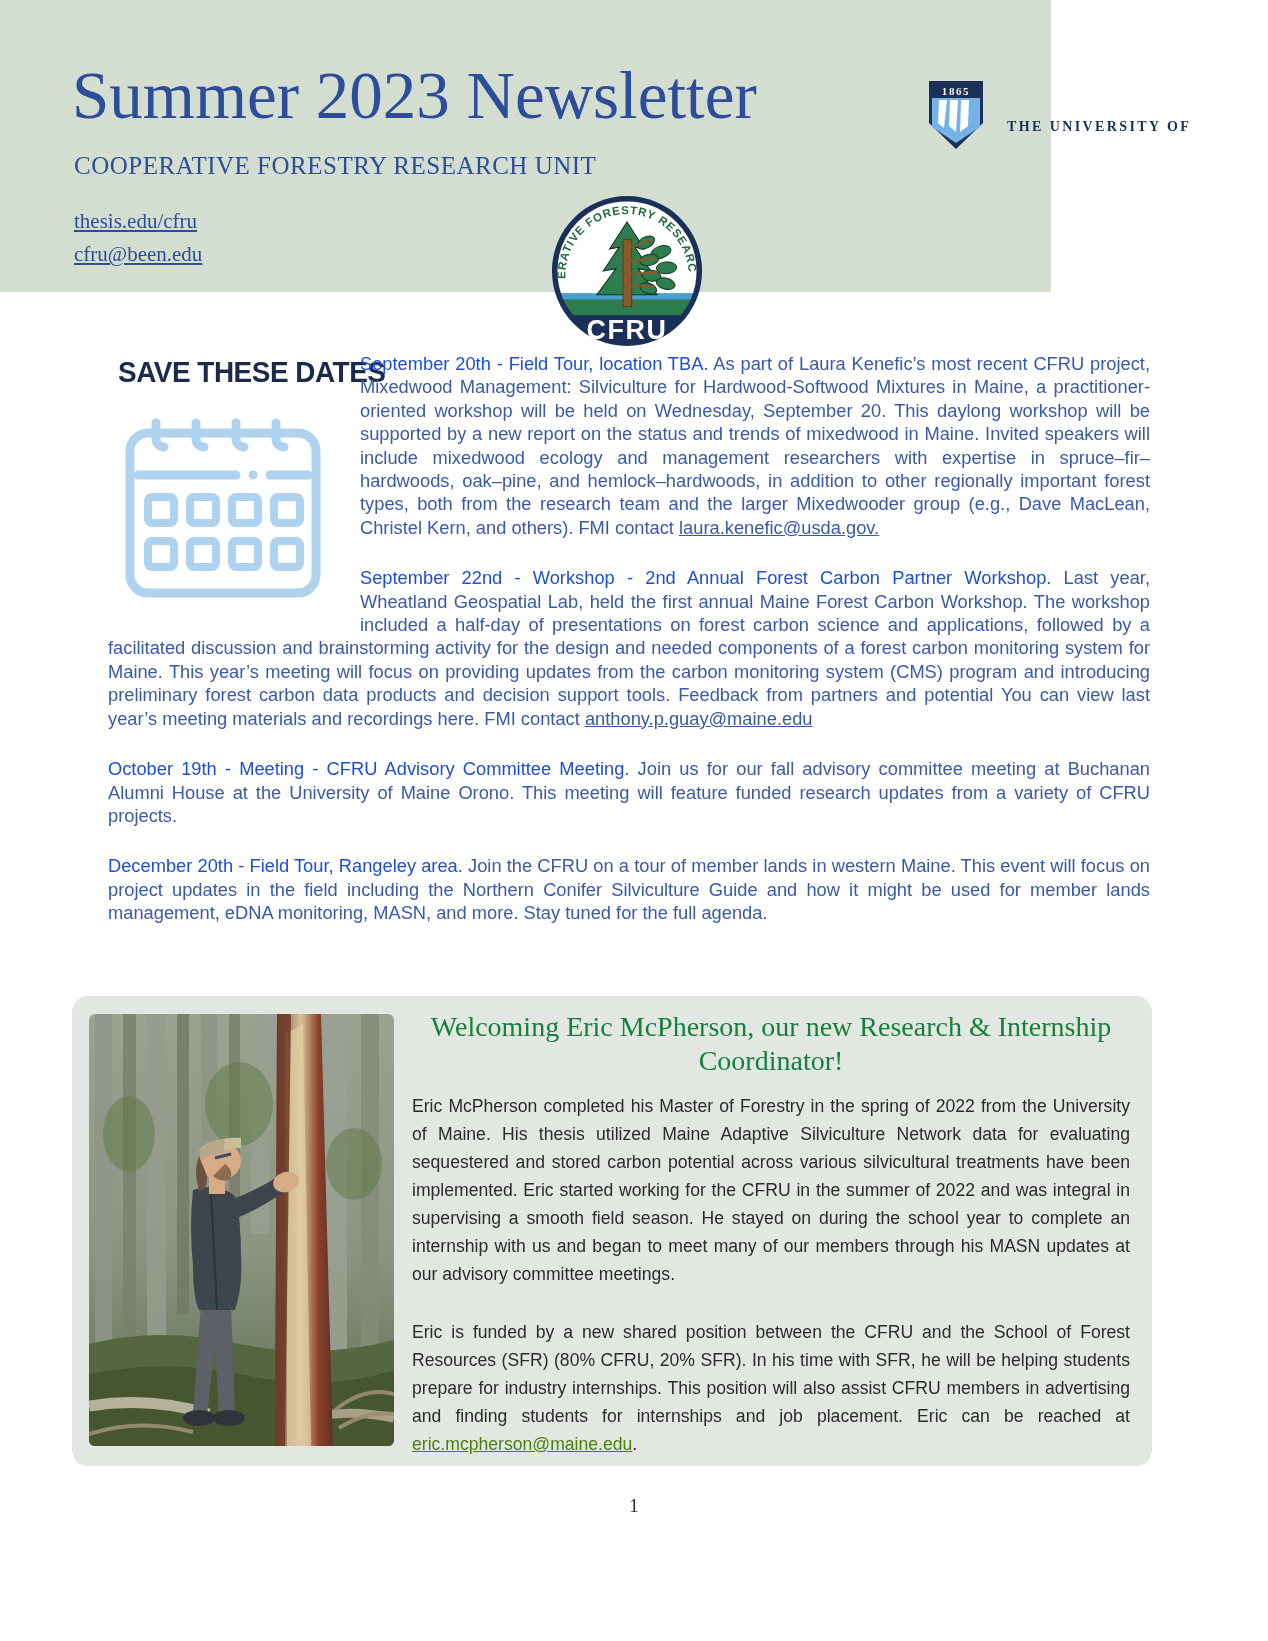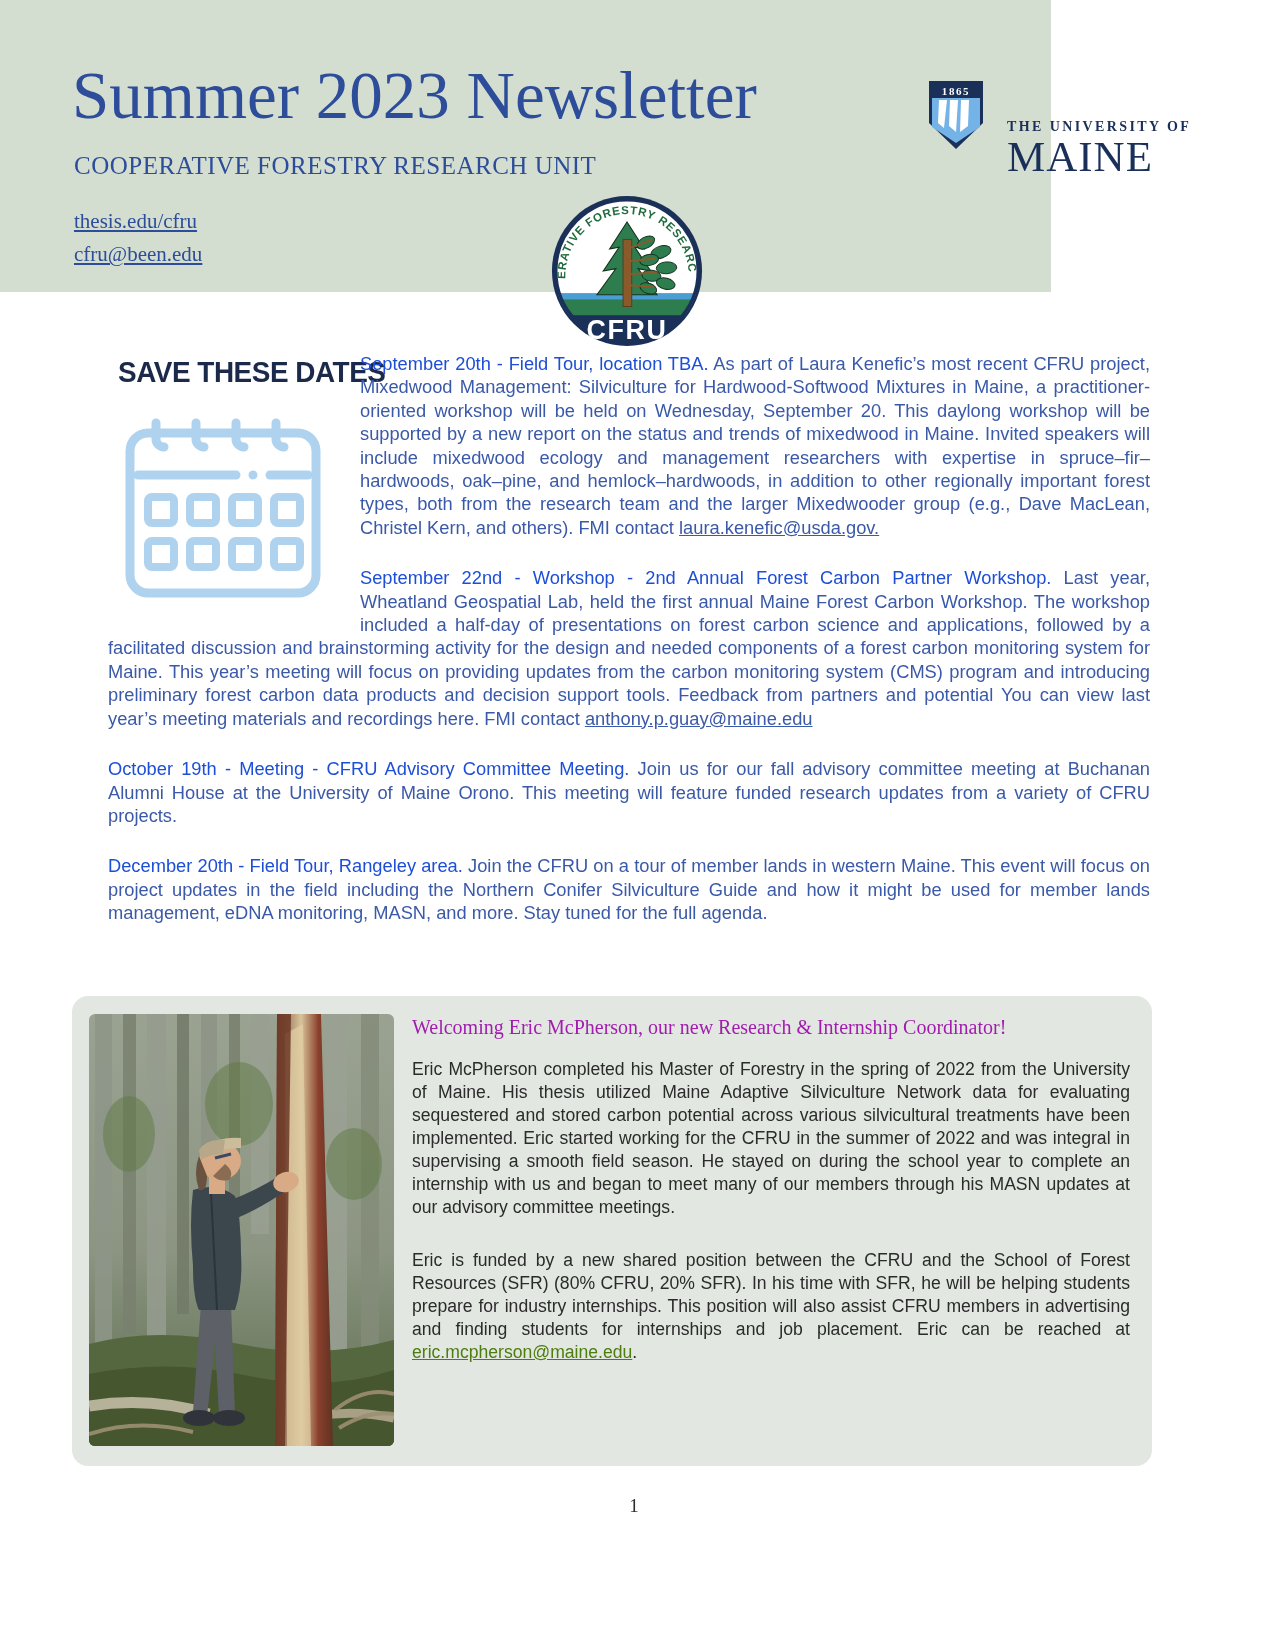--- a/index.html
+++ b/index.html
@@ -188,29 +188,30 @@
     overflow: hidden;
   }
   .profile-body {
     position: absolute;
     left: 340px;
     top: 14px;
     width: 718px;
   }
   .profile-heading {
     font-family: "Liberation Serif", serif;
-    font-size: 20px;
+    font-size: 28px;
     line-height: 34px;
-    color: #a21caf;
+    color: #15803d;
     margin: 0 0 14px 0;
+    text-align: center;
   }
   .profile-para {
     font-family: "Liberation Sans", sans-serif;
     font-size: 17.6px;
-    line-height: 23px;
+    line-height: 28px;
     color: #2b2b2b;
     text-align: justify;
     margin: 0;
   }
   .profile-para a {
     color: #4d7c0f;
     text-decoration: underline;
   }
   .profile-gap { height: 30px; }
 
@@ -246,21 +247,20 @@
         <rect x="5" y="5" width="48" height="13" fill="#1b3059"></rect>
         <rect x="5" y="19" width="48" height="29" fill="#73b3e7"></rect>
         <path d="M5 48 L29 64 L53 48 Z" fill="#73b3e7"></path>
         <path d="M12 21 L20 21 L17 49 L11 44 Z" fill="#ffffff"></path>
         <path d="M23 21 L31 21 L29 53 L22 47 Z" fill="#ffffff"></path>
         <path d="M34 21 L42 21 L41 47 L33 53 Z" fill="#ffffff"></path>
         <text x="29" y="15.5" font-family="Liberation Serif, serif" font-size="11" font-weight="bold" fill="#ffffff" text-anchor="middle" letter-spacing="1.6">1865</text>
       </svg>
       <div class="umaine-wordmark">
         <div class="umaine-the-university">THE UNIVERSITY OF</div>
-        <div class="umaine-maine">MAINE</div>
       </div>
     </div>
   </div>
 
   <svg class="cfru-logo" viewBox="0 0 200 200">
     <defs>
       <path id="arcpath" d="M 22 106 A 78 78 0 0 1 178 106" fill="none"></path>
       <clipPath id="circleclip">
           <circle cx="100" cy="100" r="92"></circle>
         </clipPath>

